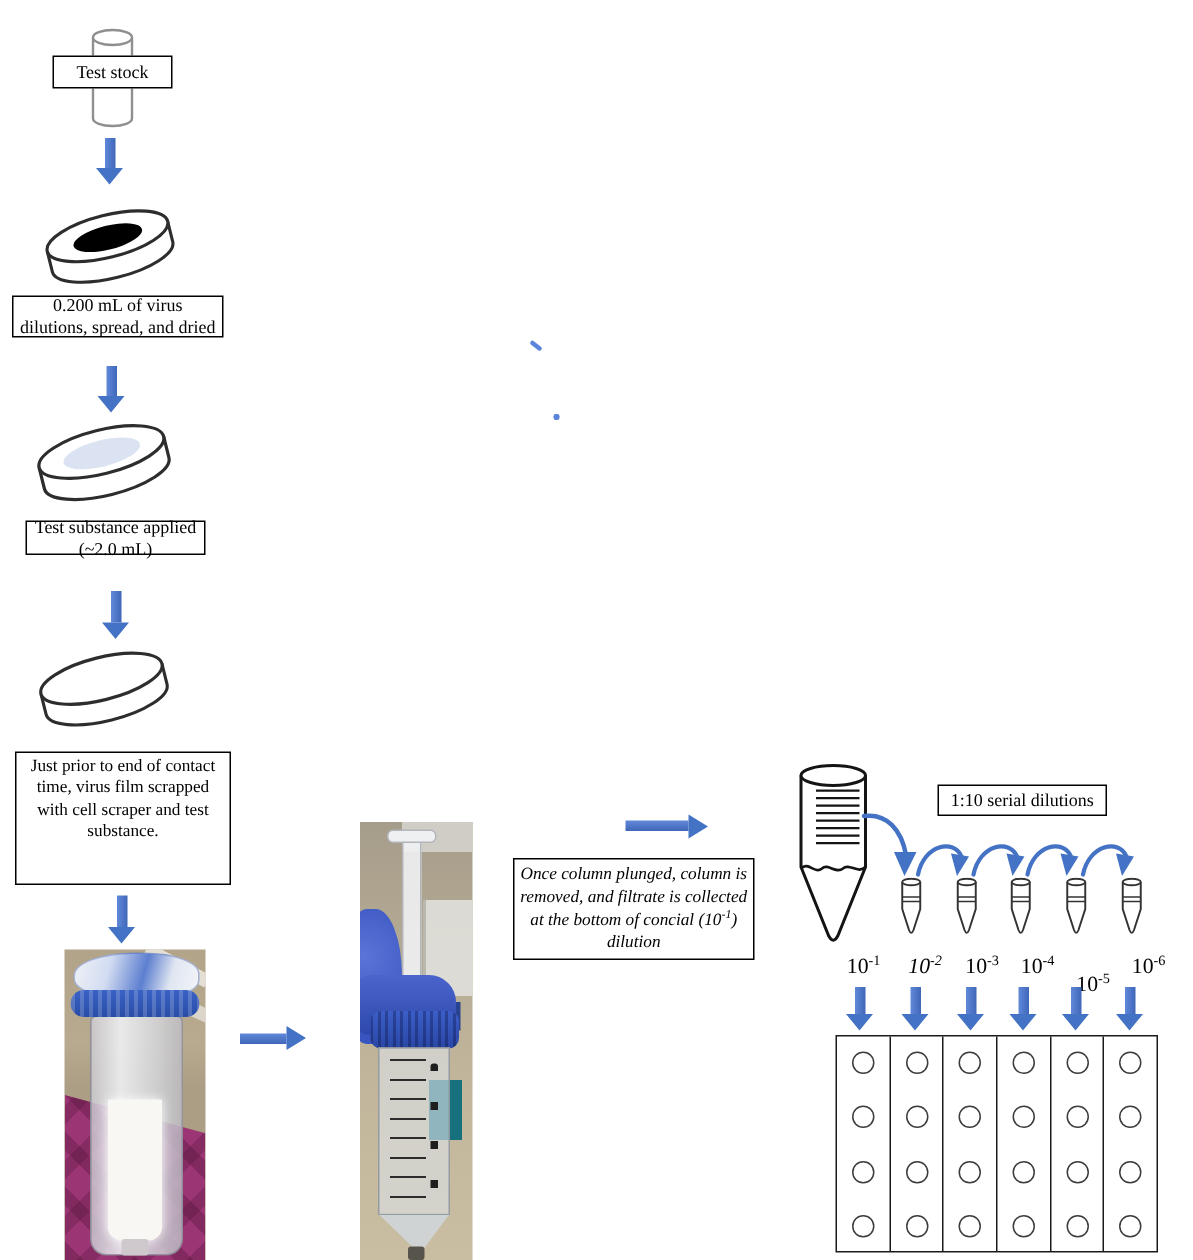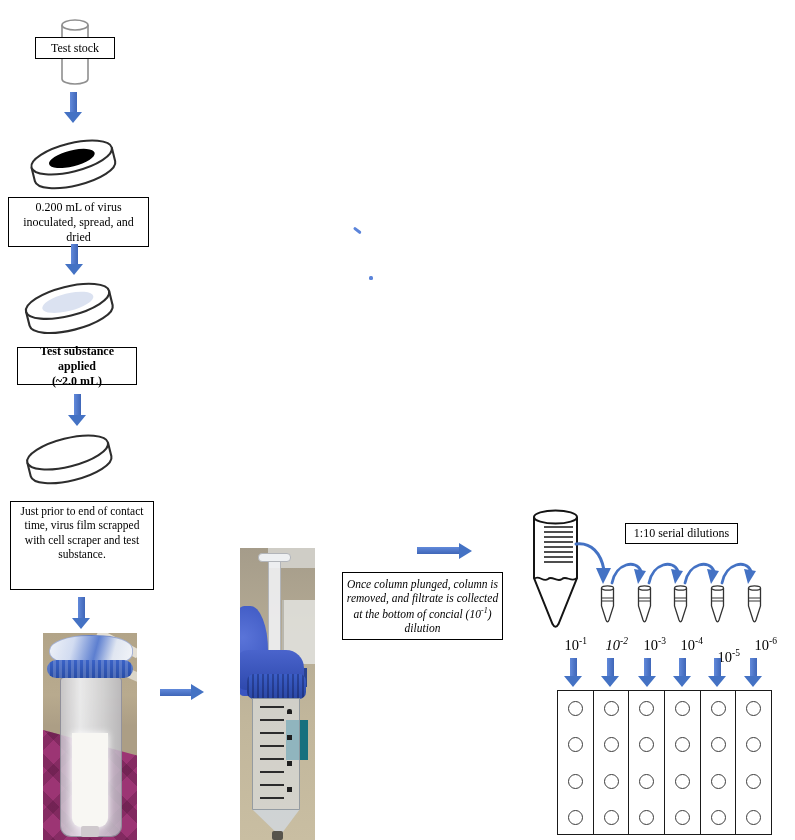--- a/index.html
+++ b/index.html
@@ -111,38 +111,38 @@
       <div class="ad-head"></div>
   </div>
 
   <svg class="abs" style="left:26px; top:128px;" width="94" height="70" viewBox="0 0 100 72">
     <g transform="rotate(-14 50 36)">
       <path d="M6 30 L6 45 A44 15 0 0 0 94 45 L94 30" fill="#ffffff" stroke="#2d2d2d" stroke-width="2.2"></path>
       <ellipse cx="50" cy="30" rx="44" ry="15" fill="#ffffff" stroke="#2d2d2d" stroke-width="2.2"></ellipse>
       <ellipse cx="50" cy="31" rx="25" ry="8.5" fill="#000000"></ellipse>
     </g>
   </svg>
-  <div class="tbox" style="left:8px; top:197px; width:141px; height:50px;">
+  <div class="tbox" style="left:8px; top:197px; width:141px; height:28px;">
     <p>0.200 mL of virus</p>
-    <p>inoculated, spread, and dried</p>
+    <p>dilutions, spread, and dried</p>
   </div>
 
   <div class="arrow-down" style="left:64px; top:244px; width:20px; height:31px;">
     <div class="ad-shaft"></div>
       <div class="ad-head"></div>
   </div>
 
   <svg class="abs" style="left:20px; top:272px;" width="98" height="70" viewBox="0 0 100 72">
     <g transform="rotate(-14 50 36)">
       <path d="M6 30 L6 45 A44 15 0 0 0 94 45 L94 30" fill="#ffffff" stroke="#2d2d2d" stroke-width="2.2"></path>
       <ellipse cx="50" cy="30" rx="44" ry="15" fill="#ffffff" stroke="#2d2d2d" stroke-width="2.2"></ellipse>
       <ellipse cx="50" cy="31" rx="27" ry="9" fill="#dbe2f1"></ellipse>
     </g>
   </svg>
-  <div class="tbox" style="left:17px; top:347px; width:120px; height:38px;font-weight:bold;">
+  <div class="tbox" style="left:17px; top:347px; width:120px; height:23px;">
     <p>Test substance applied</p>
     <p>(~2.0 mL)</p>
   </div>
 
   <div class="arrow-down" style="left:67px; top:394px; width:20px; height:32px;">
     <div class="ad-shaft"></div>
       <div class="ad-head"></div>
   </div>
 
   <svg class="abs" style="left:18px; top:424px;" width="102" height="68" viewBox="0 0 100 72">

